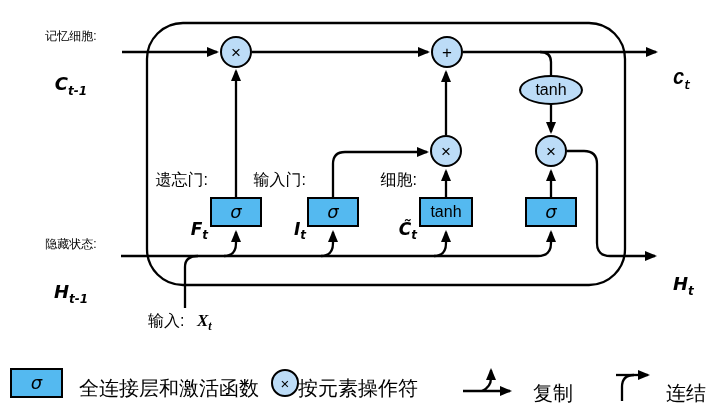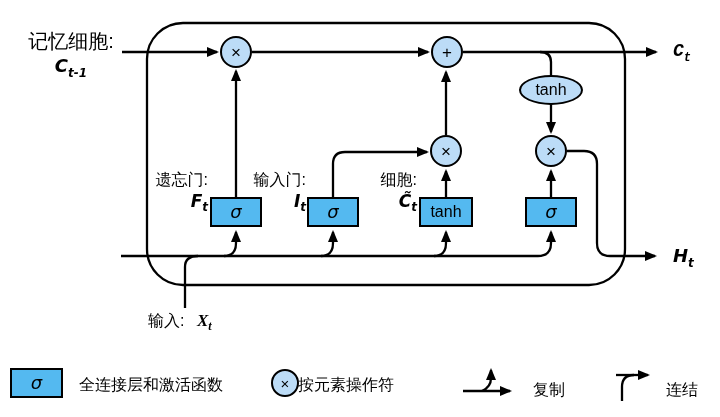--- a/index.html
+++ b/index.html
@@ -22,32 +22,32 @@
 
   .fcbox{
     position:absolute;box-sizing:border-box;border:2.5px solid var(--line,#000);
     background:var(--box-fill,#54b9f0);width:52px;height:30px;
     display:flex;align-items:center;justify-content:center;line-height:1;
   }
   .sigma{font-style:italic;font-size:18px;font-family:"DejaVu Sans",sans-serif;}
   .tanh-text{font-size:16px;}
   .mvar{
     font-family:"DejaVu Sans",sans-serif;font-style:italic;font-weight:bold;
-    font-size:17px;line-height:1.2;
+    font-size:17px;line-height:1.2;margin-top:28px;
   }
   .mvar sub{font-size:12px;font-style:italic;}
   .edge-lbl{position:absolute;text-align:center;}
-  .edge-lbl .cap{font-size:20px;}
+  .edge-lbl .cap{font-size:12px;}
   .edge-lbl .mvar{font-size:18px;}
   .gate-lbl{position:absolute;text-align:right;}
   .out-var{position:absolute;font-size:18px;}
   .input-lbl{position:absolute;font-size:16px;white-space:nowrap;}
   .input-lbl .mvar{font-size:17px;font-family:Liberation Serif, serif;}
 
-  .legend-lbl{position:absolute;font-size:16px;white-space:nowrap;}
+  .legend-lbl{position:absolute;font-size:20px;white-space:nowrap;}
 </style>
 </head>
 <body>
 
 <div id="stage">
 
   <svg id="wires" viewBox="0 0 720 417" xmlns="http://www.w3.org/2000/svg">
     <defs>
       <marker id="arr" markerUnits="userSpaceOnUse" markerWidth="12" markerHeight="10" viewBox="0 0 12 10" refX="10" refY="5" orient="auto-start-reverse">
         <path d="M0 0 L12 5 L0 10 z"></path>
@@ -108,20 +108,24 @@
   </div>
   <div class="fcbox" style="left:525px;top:197px;">
     <span class="sigma">σ</span>
   </div>
 
   <div class="edge-lbl" style="left:22px;top:28px;width:98px;">
     <div class="cap">记忆细胞:</div>
     <div class="mvar"><span>C</span><sub>t-1</sub></div>
   </div>
 
+  <div class="edge-lbl" style="left:22px;top:236px;width:98px;">
+    <div class="cap">隐藏状态:</div>
+    <div class="mvar"><span>H</span><sub>t-1</sub></div>
+  </div>
 
   <div class="out-var mvar" style="left:673px;top:41px;font-family:Liberation Mono, monospace;">
     <span>C</span><sub>t</sub>
   </div>
   <div class="out-var mvar" style="left:673px;top:245px;">
     <span>H</span><sub>t</sub>
   </div>
 
   <div class="input-lbl" style="left:148px;top:311px;">
     <span class="cap">输入:</span>

